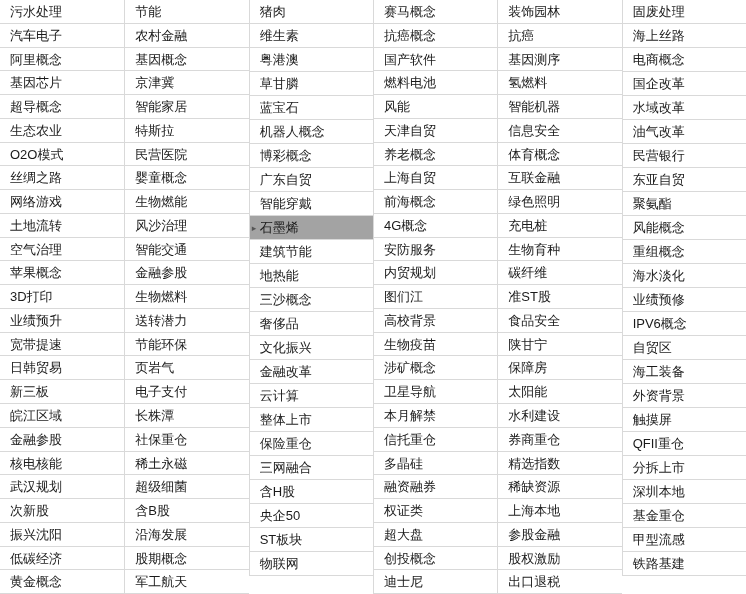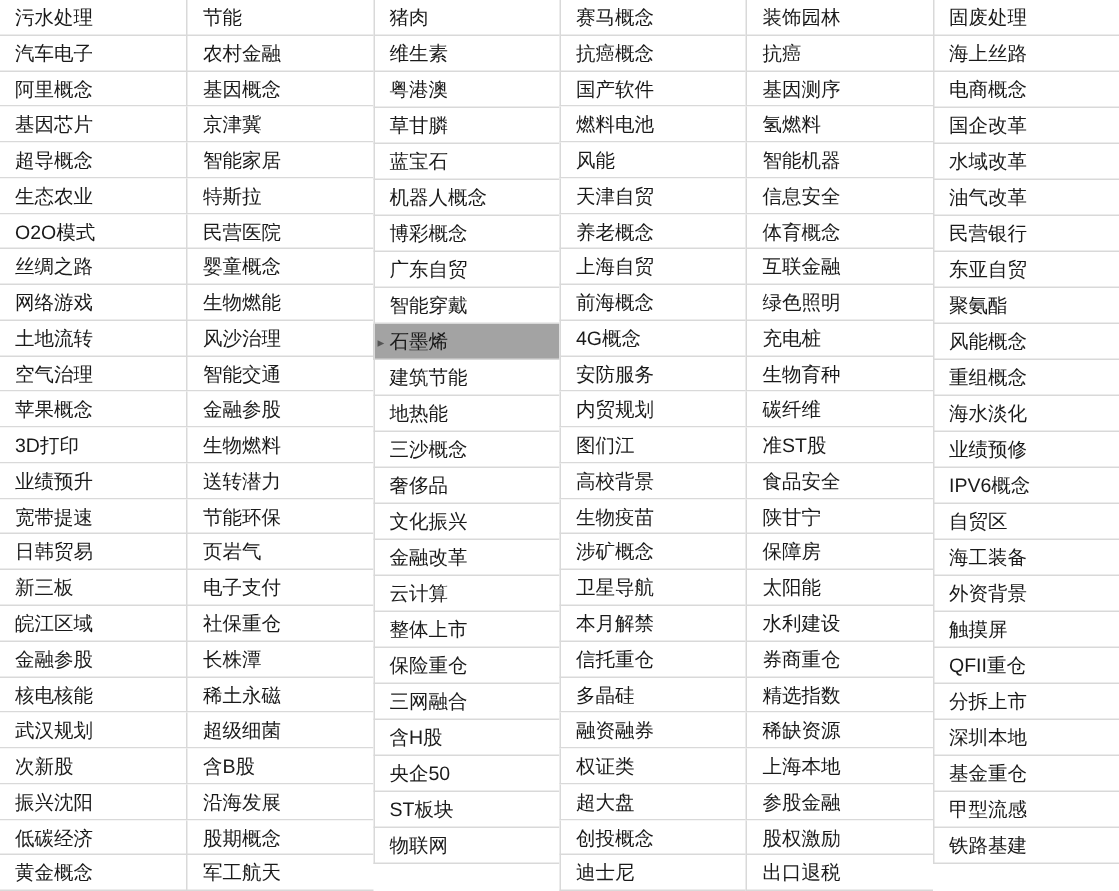--- a/index.html
+++ b/index.html
@@ -94,22 +94,22 @@
       <div class="cell">婴童概念</div>
       <div class="cell">生物燃能</div>
       <div class="cell">风沙治理</div>
       <div class="cell">智能交通</div>
       <div class="cell">金融参股</div>
       <div class="cell">生物燃料</div>
       <div class="cell">送转潜力</div>
       <div class="cell">节能环保</div>
       <div class="cell">页岩气</div>
       <div class="cell">电子支付</div>
+      <div class="cell">长株潭</div>
       <div class="cell">社保重仓</div>
-      <div class="cell">长株潭</div>
       <div class="cell">稀土永磁</div>
       <div class="cell">超级细菌</div>
       <div class="cell">含B股</div>
       <div class="cell">沿海发展</div>
       <div class="cell">股期概念</div>
       <div class="cell">军工航天</div>
     </div>
     <div class="column">
       <div class="cell">猪肉</div>
       <div class="cell">维生素</div>

